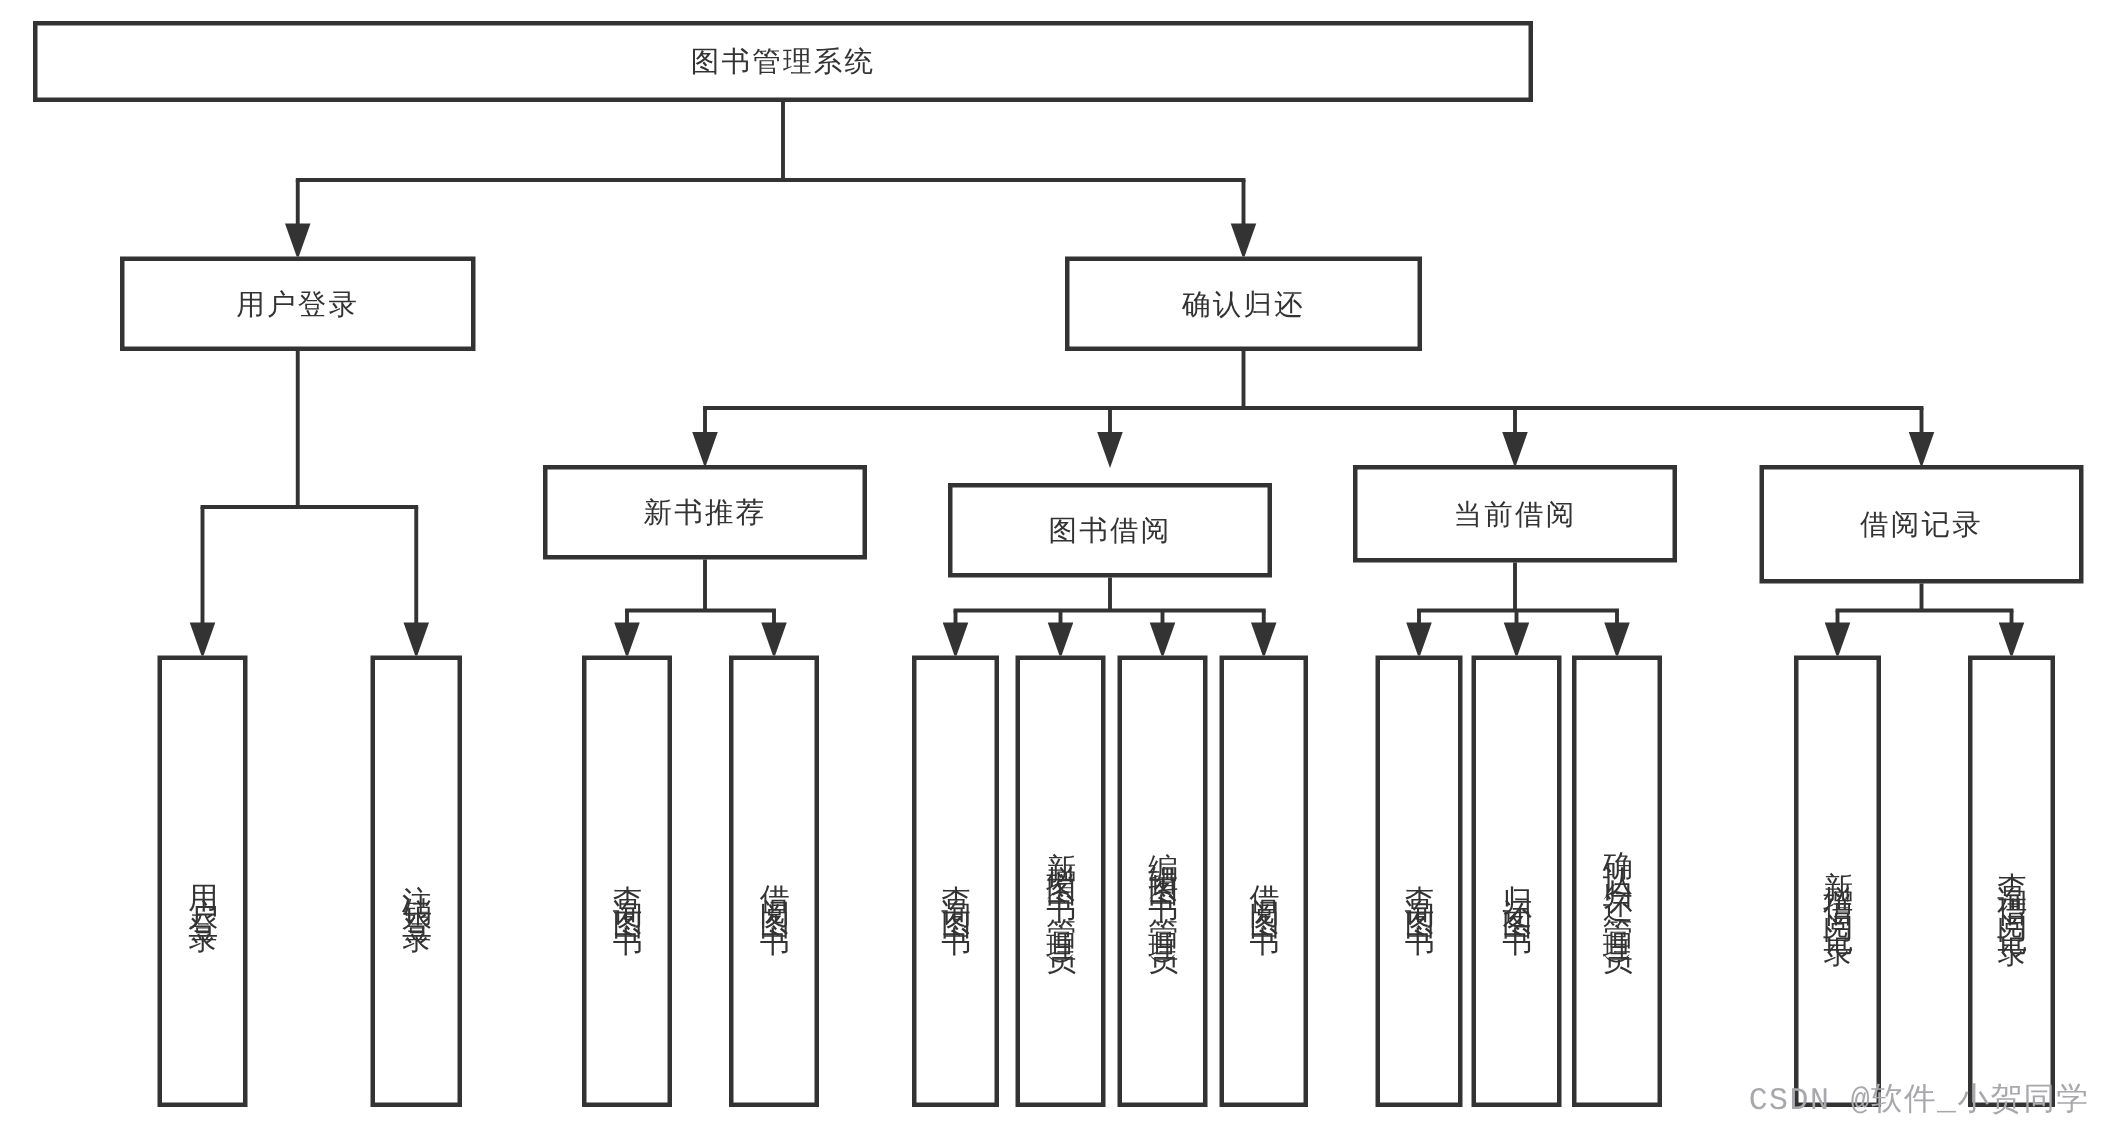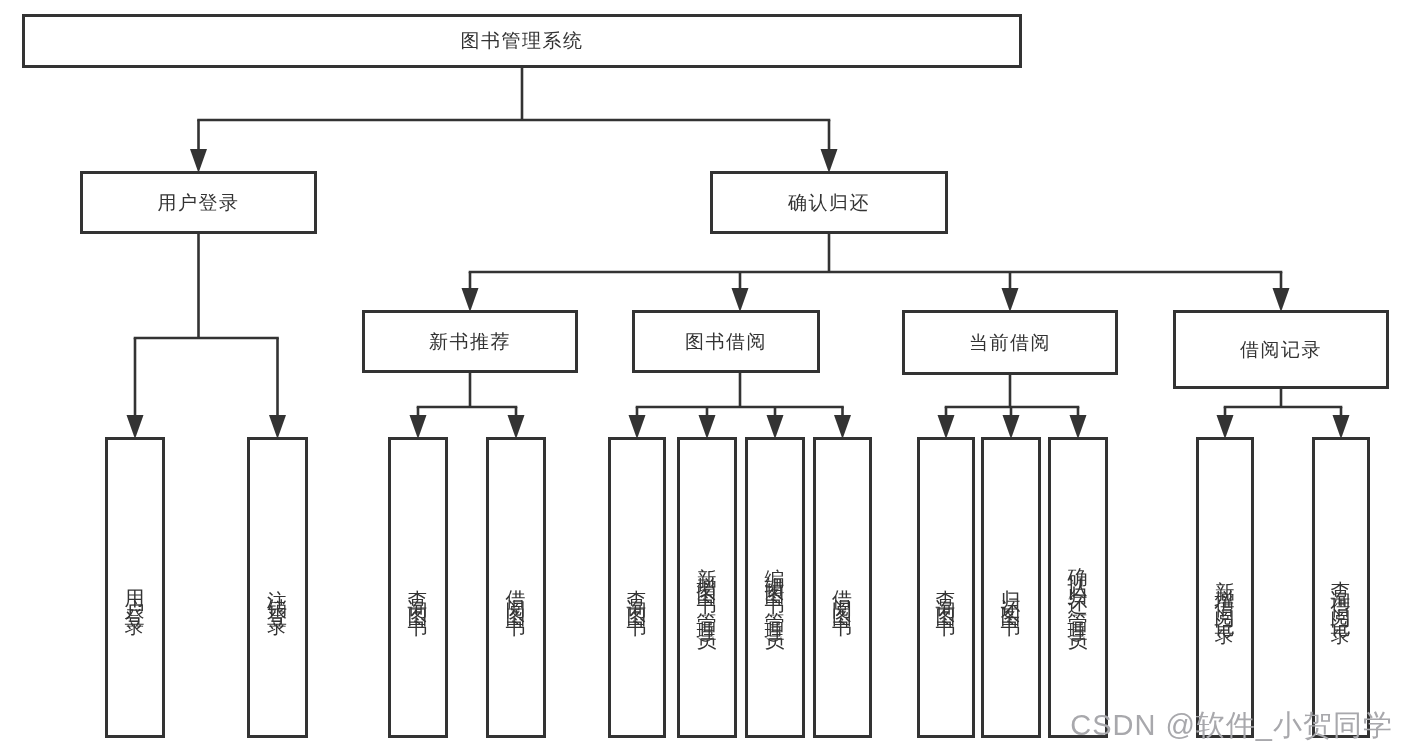--- a/index.html
+++ b/index.html
@@ -41,25 +41,26 @@
     font-size: 20px;
     line-height: 1;
     letter-spacing: 9px;
     white-space: normal;
     margin-bottom: -9px; 
   }
   .watermark {
     position: absolute;
     right: 12px;
     bottom: 1px;
-    font-size: 29px;
+    font-size: 21px;
     letter-spacing: 1px;
     color: var(--wm, #a8a8ac);
     white-space: nowrap;
     pointer-events: none;
+    font-family: Liberation Mono, monospace;
   }
 </style>
 </head>
 <body>
 
 <div class="canvas" style="--line: #333333; --text: #333333; --bg: #ffffff; --wm: #a8a8ac;">
   <svg class="connectors" width="1405" height="747" viewBox="0 0 1405 747">
       <line x1="522" y1="67" x2="522" y2="120" stroke="#333333" stroke-width="2.6"></line>
       <line x1="197.2" y1="120" x2="830.3" y2="120" stroke="#333333" stroke-width="2.6"></line>
       <line x1="198.5" y1="120" x2="198.5" y2="155" stroke="#333333" stroke-width="2.6"></line>
@@ -119,21 +120,21 @@
       </div>
       <div class="node" style="left: 80px; top: 171px; width: 237px; height: 63px;">
         <span class="lbl">用户登录</span>
       </div>
       <div class="node" style="left: 710px; top: 171px; width: 238px; height: 63px;">
         <span class="lbl">确认归还</span>
       </div>
       <div class="node" style="left: 362px; top: 310px; width: 216px; height: 63px; text-align: right;">
         <span class="lbl">新书推荐</span>
       </div>
-      <div class="node" style="left: 632px; top: 310px; width: 188px; height: 63px; align-items: center;">
+      <div class="node" style="left: 632px; top: 322px; width: 216px; height: 63px; align-items: center;">
         <span class="lbl">图书借阅</span>
       </div>
       <div class="node" style="left: 902px; top: 310px; width: 216px; height: 65px;">
         <span class="lbl">当前借阅</span>
       </div>
       <div class="node" style="left: 1173px; top: 310px; width: 216px; height: 79px;">
         <span class="lbl">借阅记录</span>
       </div>
       <div class="node vertical" style="left: 105px; top: 437px; width: 60px; height: 301px;">
         <span class="lbl">用户登录</span>

